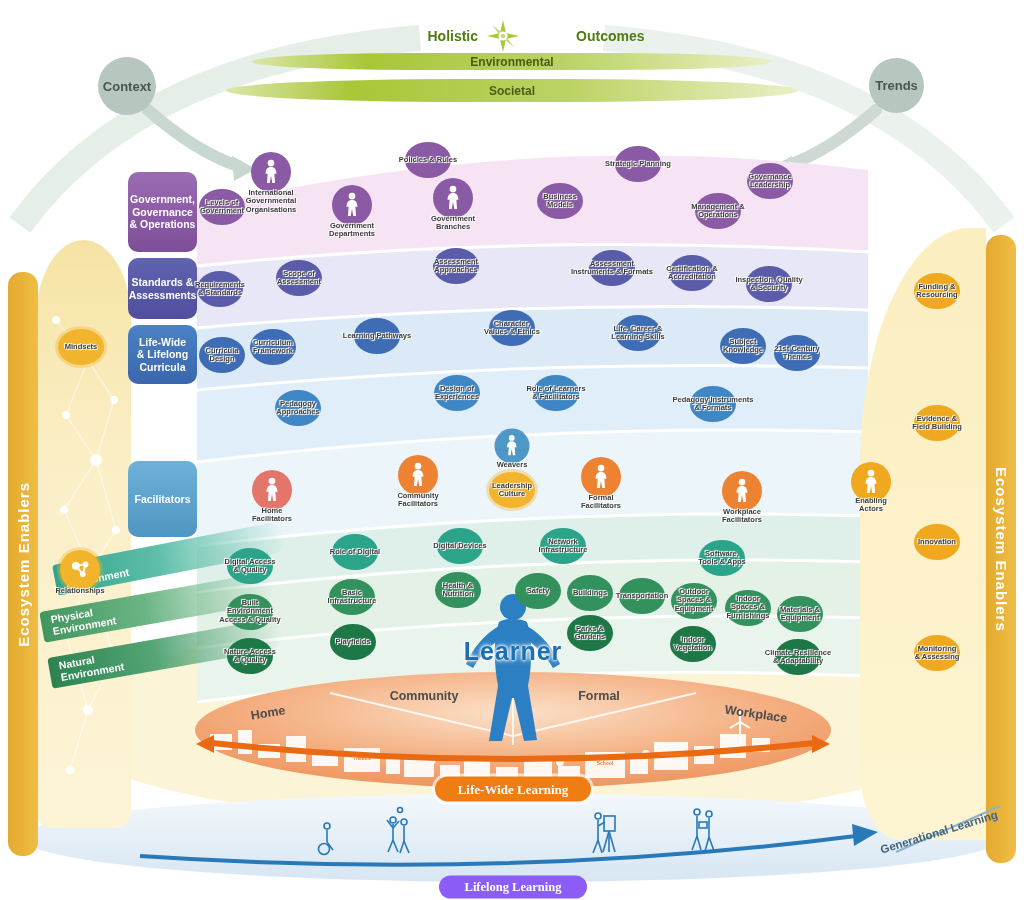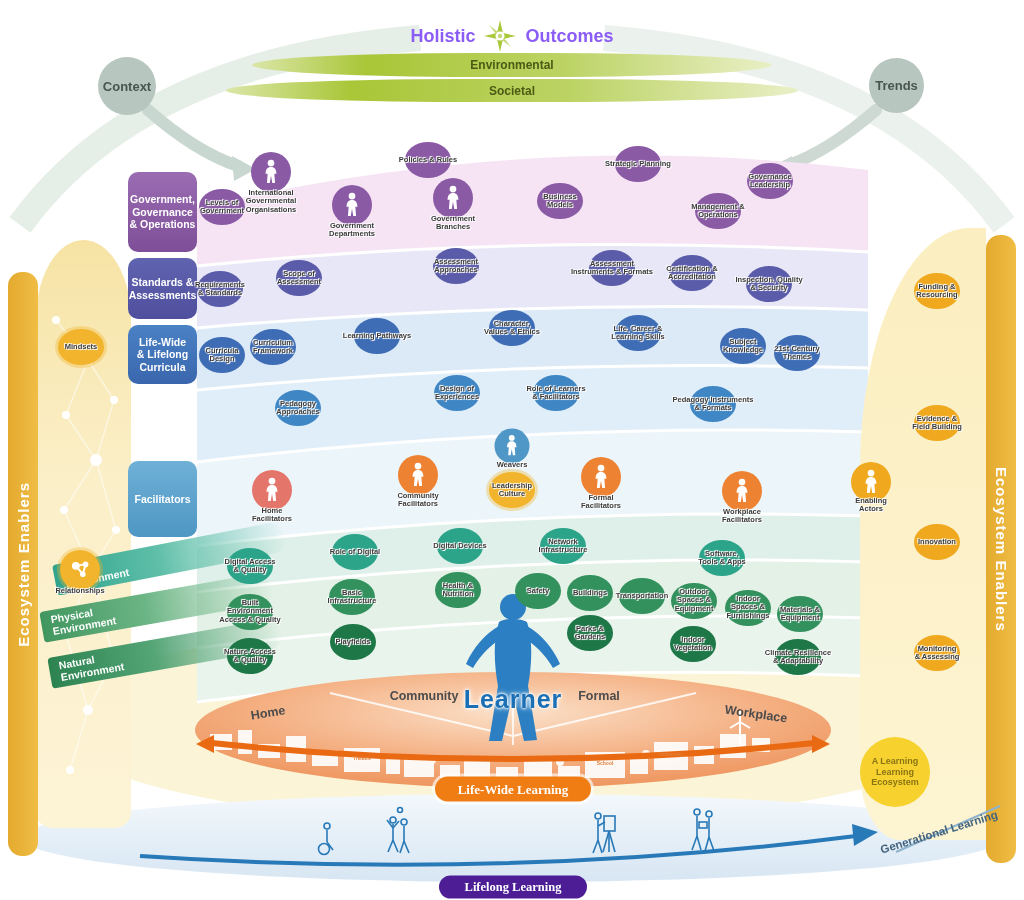--- a/index.html
+++ b/index.html
@@ -59,48 +59,48 @@
   .node.lbelow .nlabel{transform:translate(-50%,0);}
   .gov .bubble{background:#8a5aa5;} .std .bubble{background:#5a5caa;}
   .cur .bubble{background:#3e6db6;} .ped .bubble{background:#3f86c4;}
   .weav .bubble{background:#4e97c6;} .facO .bubble{background:#ee8233;}
   .facH .bubble{background:#e4756b;} .goldb .bubble{background:#f2b42c;box-shadow:0 0 0 3px rgba(242,180,44,.35);}
   .yel .bubble{background:#f0a91e;} .dig .bubble{background:#2ba489;}
   .phy .bubble{background:#33915e;} .nat .bubble{background:#1e7747;}
 
   
   #title{left:0;top:20px;width:1024px;display:flex;align-items:center;justify-content:center;gap:9px;z-index:8;}
-  #title span{font-size:18px;font-weight:bold;color:#8b5cf6;}
+  #title span{font-size:14px;font-weight:bold;color:#4d7c0f;margin-left:48px;}
   .oband{position:absolute;z-index:8;display:flex;align-items:center;justify-content:center;
     font-weight:bold;font-size:12px;color:#4c5a14;
     background:linear-gradient(90deg,#dbe6a8,#a9c637 22%,#bcd364 60%,#e9efc6);
     border-radius:50% / 14px;}
-  #ob0{left:252px;top:53px;width:520px;height:24px;}
+  #ob0{left:252px;top:53px;width:520px;height:17px;}
   #ob1{left:226px;top:79px;width:572px;height:23px;}
   #ob2{left:202px;top:105px;width:620px;height:24px;}
   .bigcircle{position:absolute;z-index:8;border-radius:50%;background:#b7c6bf;
     display:flex;align-items:center;justify-content:center;font-weight:bold;font-size:13px;color:#49564f;}
   #context{left:98px;top:57px;width:58px;height:58px;}
   #trends{left:869px;top:58px;width:55px;height:55px;}
 
   
   .seclabel{position:absolute;z-index:6;font-weight:bold;font-size:12.5px;color:#4c4c4c;
     transform:translate(-50%,-50%);}
   .skylabel{position:absolute;z-index:6;font-weight:bold;font-size:5px;color:#e0813f;transform:translate(-50%,-50%);}
   #learner-word{position:absolute;left:513px;top:651px;transform:translate(-50%,-50%);z-index:8;
     font-size:25px;font-weight:bold;color:#1a6fb5;letter-spacing:1px;
-    text-shadow:0 0 3px #fff,0 0 3px #fff,0 0 6px #fff;margin-top:48px;}
+    text-shadow:0 0 3px #fff,0 0 3px #fff,0 0 6px #fff;}
   #goals{position:absolute;left:513px;top:728px;width:116px;height:38px;transform:translate(-50%,-50%);z-index:7;
     background:#64a0d4;border:2px solid #fff;border-radius:50%;display:flex;align-items:center;justify-content:center;
     text-align:center;color:#fff;font-weight:bold;font-size:8px;line-height:1.25;white-space:pre-line;}
   .pill{position:absolute;z-index:8;transform:translate(-50%,-50%);display:flex;align-items:center;justify-content:center;
     color:#fff;font-weight:bold;border-radius:14px;font-family:Liberation Serif, serif;}
   #pill-lifewide{left:513px;top:789px;width:156px;height:25px;background:#ef7d13;font-size:13px;
     box-shadow:0 0 0 3px rgba(255,255,255,.65);}
-  #pill-lifelong{left:513px;top:887px;width:148px;height:23px;background:#4c1d95;font-size:12.5px;}
+  #pill-lifelong{left:513px;top:887px;width:148px;height:23px;background:#8b5cf6;font-size:12.5px;}
   #generational{position:absolute;left:878px;top:826px;z-index:8;transform:rotate(-17deg);
     font-weight:bold;font-size:11.5px;color:#44647e;}
   #badge{position:absolute;left:895px;top:772px;width:70px;height:70px;transform:translate(-50%,-50%);z-index:8;
     background:#f7d22e;border-radius:50%;display:flex;align-items:center;justify-content:center;
     text-align:center;color:#8a7413;font-weight:bold;font-size:9px;line-height:1.2;white-space:pre-line;}
 </style>
 </head>
 <body>
 
 <div id="stage">
@@ -667,17 +667,14 @@
   <span class="seclabel" style="left:599px;top:696px;">Formal</span>
   <span class="seclabel" style="left:756px;top:714px;transform:translate(-50%,-50%) rotate(8deg);">Workplace</span>
   <span class="skylabel" style="left:362px;top:758px;">Theatre</span>
   <span class="skylabel" style="left:605px;top:763px;">School</span>
   <span class="skylabel" style="left:671px;top:754px;">University</span>
 
   <div id="learner-word">Learner</div>
   <div id="pill-lifewide" class="pill">Life-Wide Learning</div>
   <div id="pill-lifelong" class="pill">Lifelong Learning</div>
   <div id="generational">Generational Learning</div>
-  <div id="badge">A Learning
-Learning
-Ecosystem</div>
 
 </div>
 
 </body></html>

